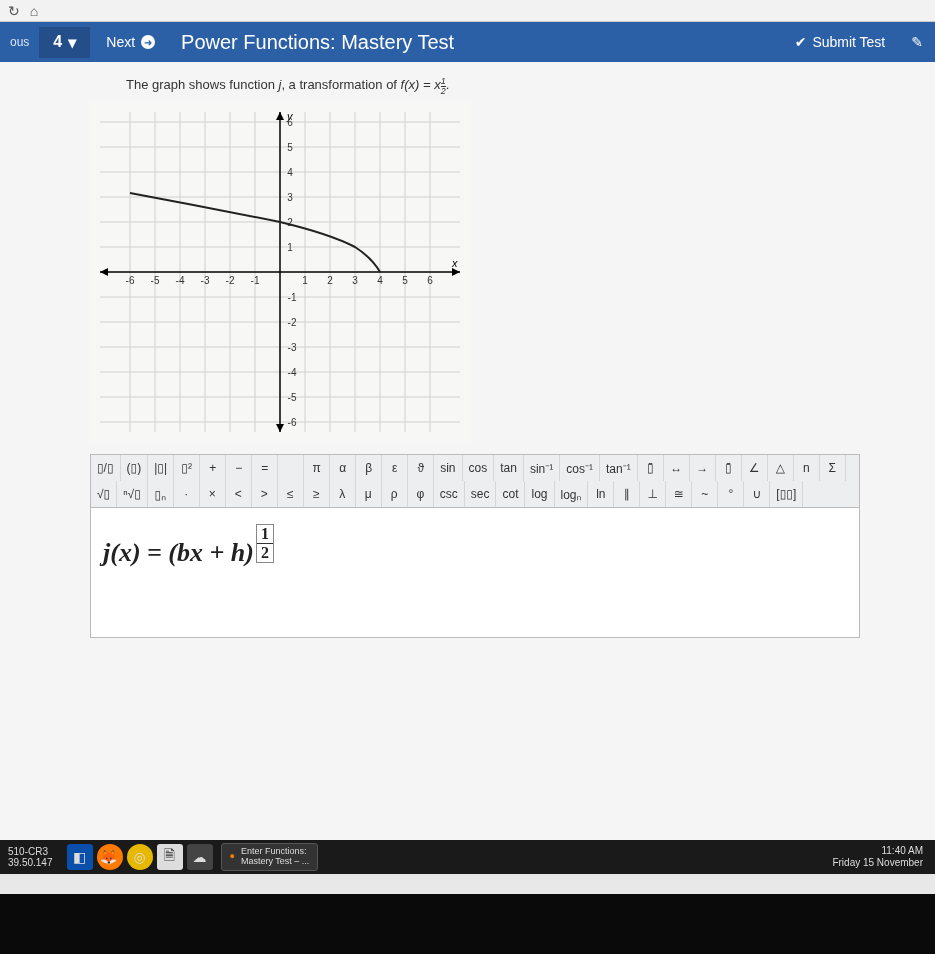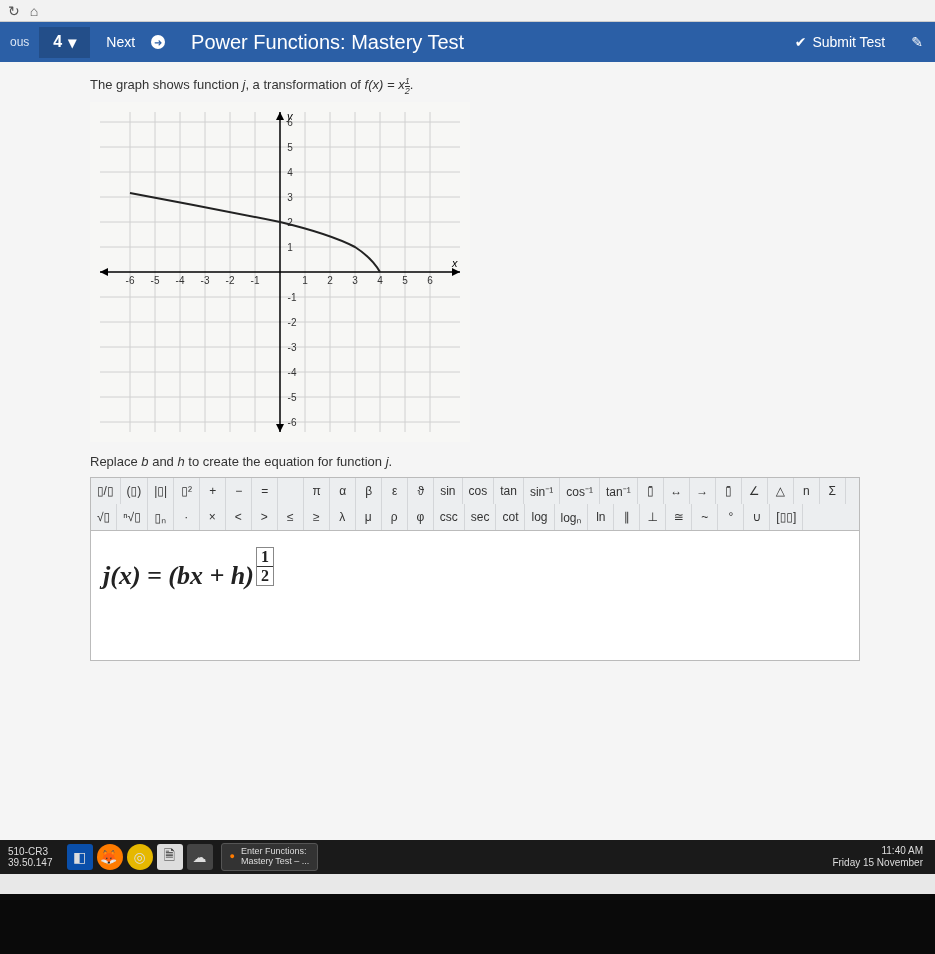--- a/index.html
+++ b/index.html
@@ -42,21 +42,21 @@
     font-size: 16px;
     display: flex;
     align-items: center;
     gap: 6px;
   }
   .nav-next {
     padding: 0 16px;
     font-size: 14px;
     display: flex;
     align-items: center;
-    gap: 16px;
+    gap: 6px;
   }
   .nav-next .arrow {
     background: #fff;
     color: #2b5fa6;
     border-radius: 50%;
     width: 14px; height: 14px;
     display: inline-flex;
     align-items: center; justify-content: center;
     font-size: 10px;
   }
@@ -83,20 +83,21 @@
   }
   .instr {
     font-size: 13px;
     color: #333;
     margin-bottom: 12px;
   }
   .prompt {
     font-size: 13px;
     color: #333;
     margin-bottom: 6px;
+    margin-left: 36px;
   }
   .prompt i { font-style: italic; }
   .graph-holder { margin-bottom: 8px; }
   .sub-instr {
     font-size: 13px;
     color: #333;
     margin: 6px 0 8px 0;
   }
   .toolbar {
     border: 1px solid #bbb;
@@ -303,23 +304,20 @@
           <text x="202" y="249">-3</text>
         <text x="202" y="274">-4</text>
           <text x="202" y="299">-5</text>
           <text x="202" y="324">-6</text>
       </g>
 
       <path d="M 40 91 Q 115 105 190 120 Q 240 132 265 145 Q 282 156 290 170" stroke="#222" stroke-width="2" fill="none"></path>
     </svg>
   </div>
 
-  <div class="sub-instr">
-    <span>Replace </span><i>b</i><span> and </span><i>h</i><span> to create the equation for function </span><i>j</i>.
-  </div>
 
   <div class="toolbar">
     <div class="tb-rows">
       <div class="tb-row" id="tb-row-1">
           <div>▯/▯</div>
           <div>(▯)</div>
           <div>|▯|</div>
           <div>▯²</div>
           <div>+</div>
           <div>−</div>

